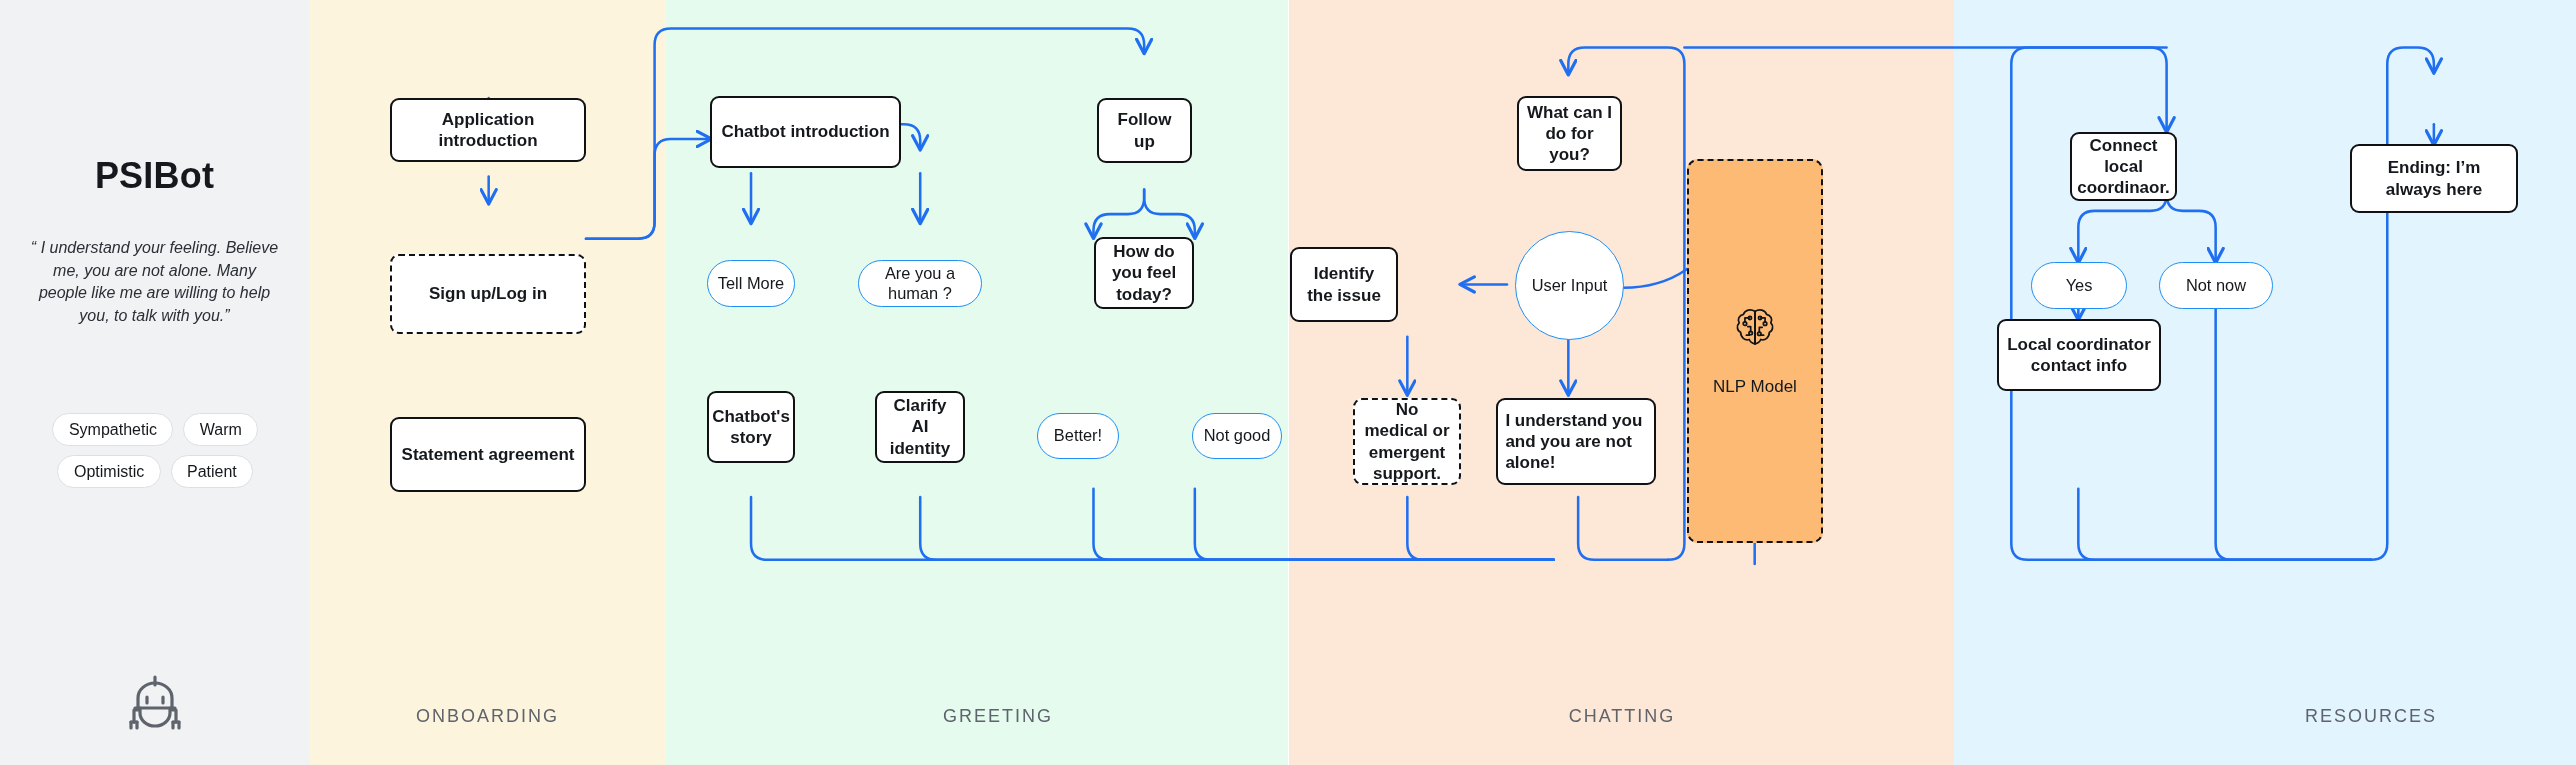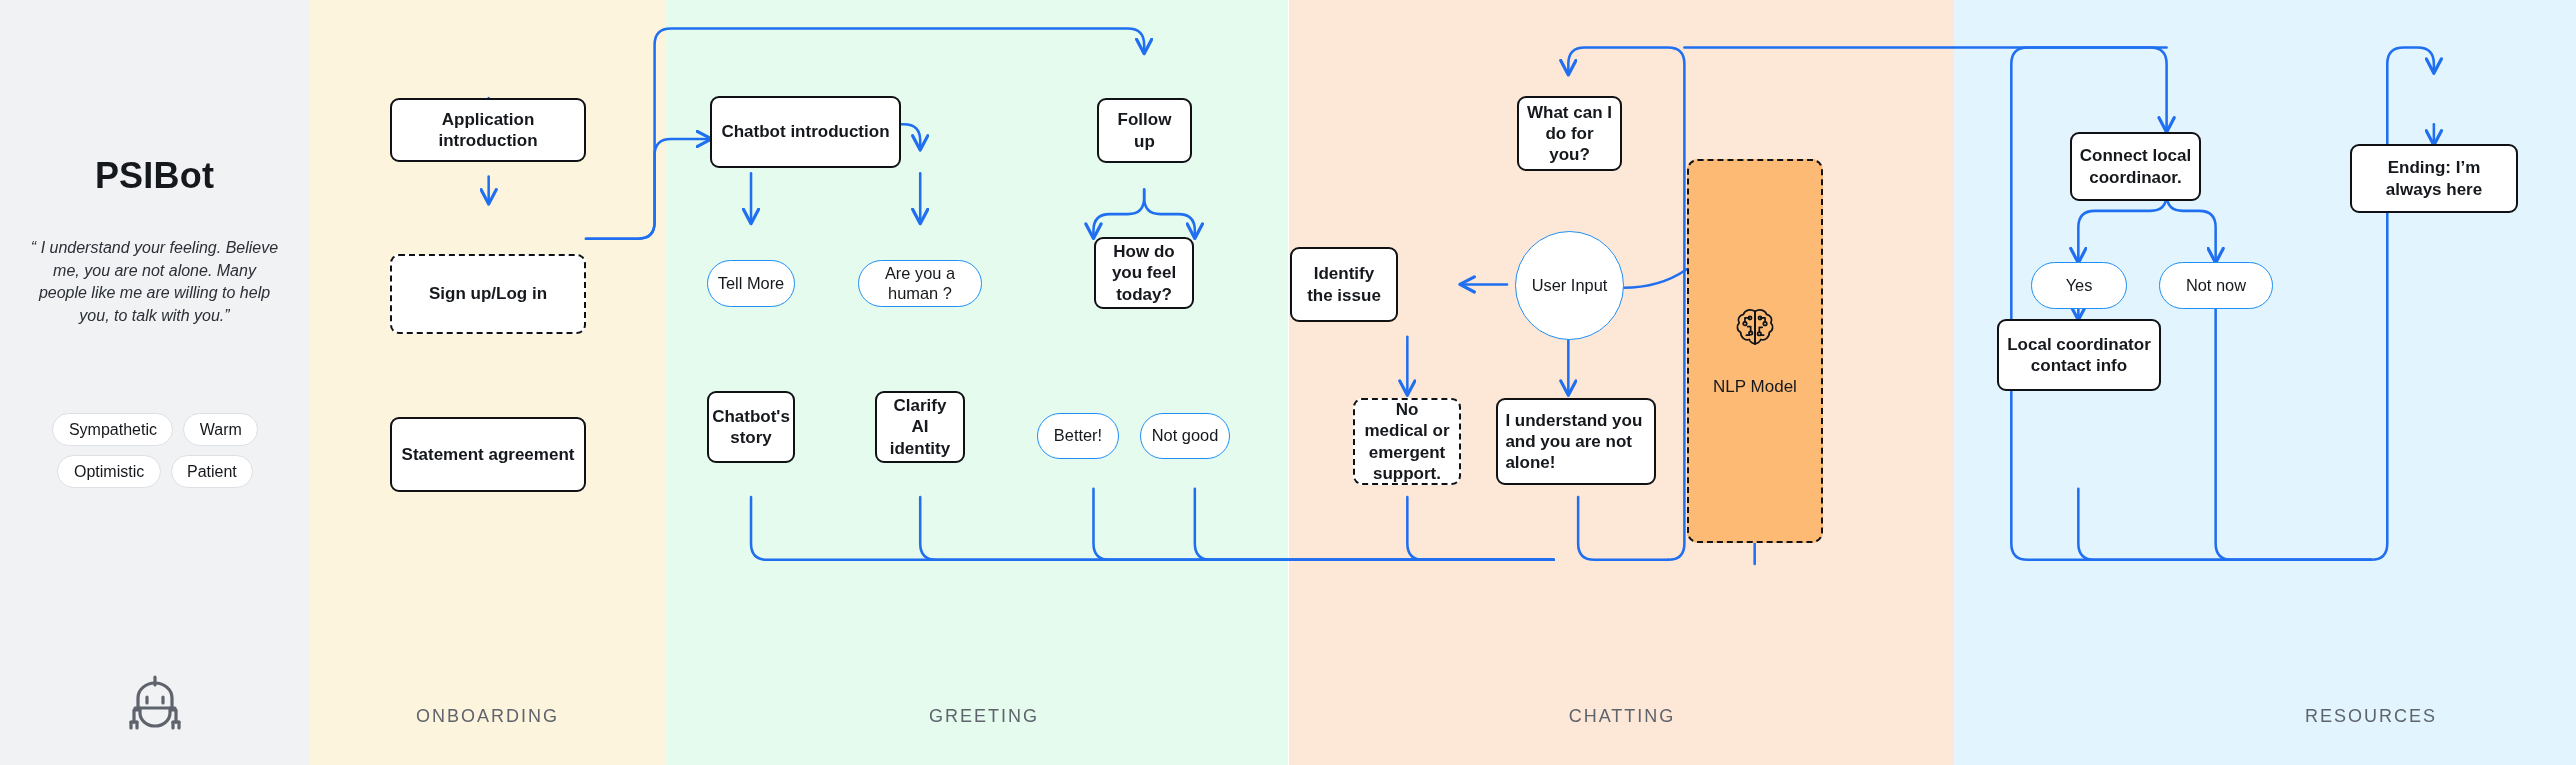--- a/index.html
+++ b/index.html
@@ -37,21 +37,21 @@
   }
   #robot-icon{position:absolute;left:123px;top:672px;width:64px;height:64px;}
 
   
   .sec-label{
     position:absolute;top:716px;text-align:center;
     font-size:18px;letter-spacing:2px;color:#5e636c;font-weight:400;
     transform:translateY(-50%);
   }
   #lab-onboard{left:309px;width:357px;}
-  #lab-greet  {left:666px;width:622px;padding-left:7px;}
+  #lab-greet  {left:680px;width:622px;padding-left:7px;}
   #lab-chat   {left:1289px;width:666px;}
   #lab-res    {left:1954px;width:750px;margin-left:42px;}
 
   
   #wires{position:absolute;left:0;top:0;width:2576px;height:765px;pointer-events:none;}
 
   
   .node{
     position:absolute;box-sizing:border-box;background:#ffffff;
     display:flex;align-items:center;justify-content:center;text-align:center;
@@ -231,21 +231,21 @@
   </div>
 
   <div class="node rect" style="left:1094px;top:237px;width:100px;height:72px;">
     <span class="t">How do you feel today?</span>
   </div>
 
   <div class="node pill" style="left:1037px;top:413px;width:82px;height:46px;">
     <span class="t">Better!</span>
   </div>
 
-  <div class="node pill" style="left:1140px;top:413px;width:90px;height:46px;">
+  <div class="node pill" style="left:1192px;top:413px;width:90px;height:46px;">
     <span class="t">Not good</span>
   </div>
 
   <div class="node rect" style="left:1517px;top:96px;width:105px;height:75px;">
     <span class="t">What can I do for you?</span>
   </div>
 
   <div class="node circle" style="left:1515px;top:231px;width:109px;height:109px;">
     <span class="t">User Input</span>
   </div>
@@ -278,21 +278,21 @@
         <circle cx="26" cy="39" r="2.4"></circle>
         <circle cx="25" cy="18" r="2.2"></circle>
         <circle cx="46" cy="26" r="2.4"></circle>
         <circle cx="38" cy="40" r="2.4"></circle>
         <circle cx="39" cy="18" r="2.2"></circle>
       </g>
     </svg>
     <span class="lbl">NLP Model</span>
   </div>
 
-  <div class="node rect" style="left:2070px;top:134px;width:131px;height:69px;top:132px;">
+  <div class="node rect" style="left:2070px;top:134px;width:107px;height:69px;top:132px;">
     <span class="t">Connect local coordinaor.</span>
   </div>
 
   <div class="node pill" style="left:2031px;top:262px;width:96px;height:47px;">
     <span class="t">Yes</span>
   </div>
 
   <div class="node pill" style="left:2159px;top:262px;width:114px;height:47px;">
     <span class="t">Not now</span>
   </div>

